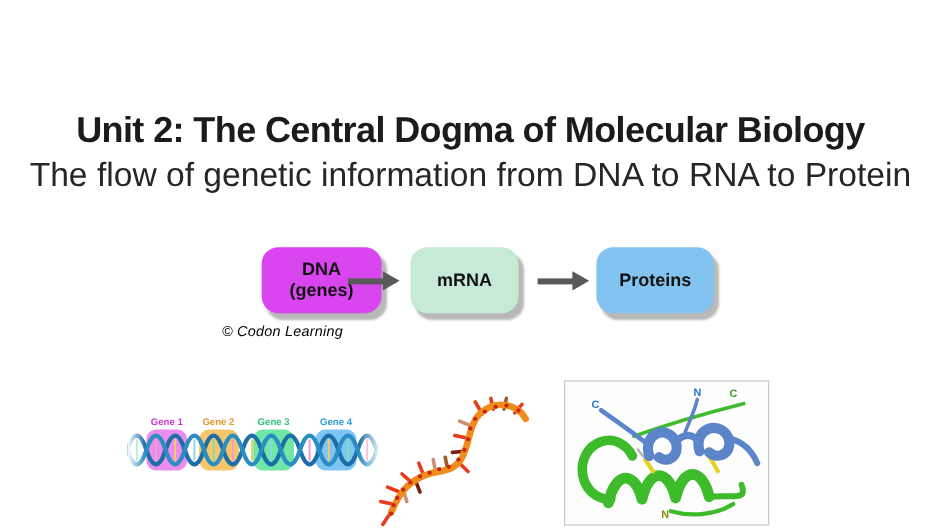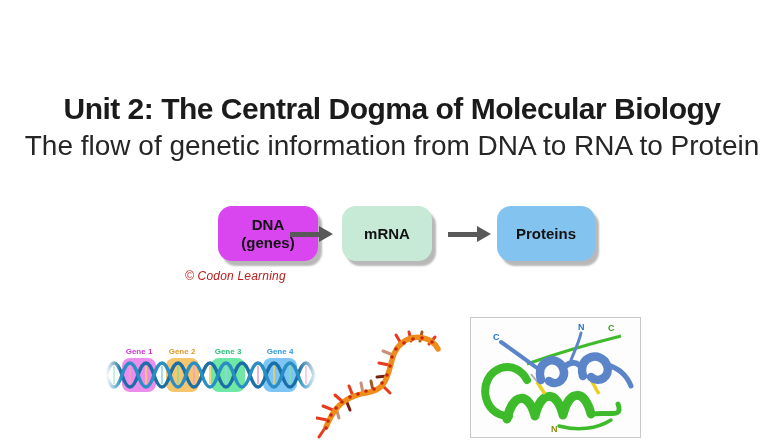--- a/index.html
+++ b/index.html
@@ -22,21 +22,21 @@
 
   .arrow{position:absolute;top:226px;width:44px;height:16px;}
   .arrow .shaft{position:absolute;left:0;top:6px;width:30px;height:5px;background:#595959;}
   .arrow .head{position:absolute;left:29px;top:0;width:0;height:0;
         border-top:8px solid transparent;border-bottom:8px solid transparent;
         border-left:14px solid #595959;}
   .arrow.a1{left:290px;}
   .arrow.a2{left:448px;}
 
   .credit{position:absolute;left:185px;top:269px;font-size:12px;font-style:italic;
-        color:#b91c1c;letter-spacing:0.2px;}
+        color:#000000;letter-spacing:0.2px;}
 
   .dna-svg{position:absolute;left:106px;top:342px;}
   .rna-svg{position:absolute;left:316px;top:329px;}
 
   .protein-frame{position:absolute;left:470px;top:317px;width:169px;height:119px;
         border:1px solid #c9c9c9;background:#fdfdfe;}
 
   .gene-label{font-family:"Liberation Sans",sans-serif;font-size:8px;font-weight:700;}
   .term-label{font-family:"Liberation Sans",sans-serif;font-size:9px;font-weight:700;}
 </style>

